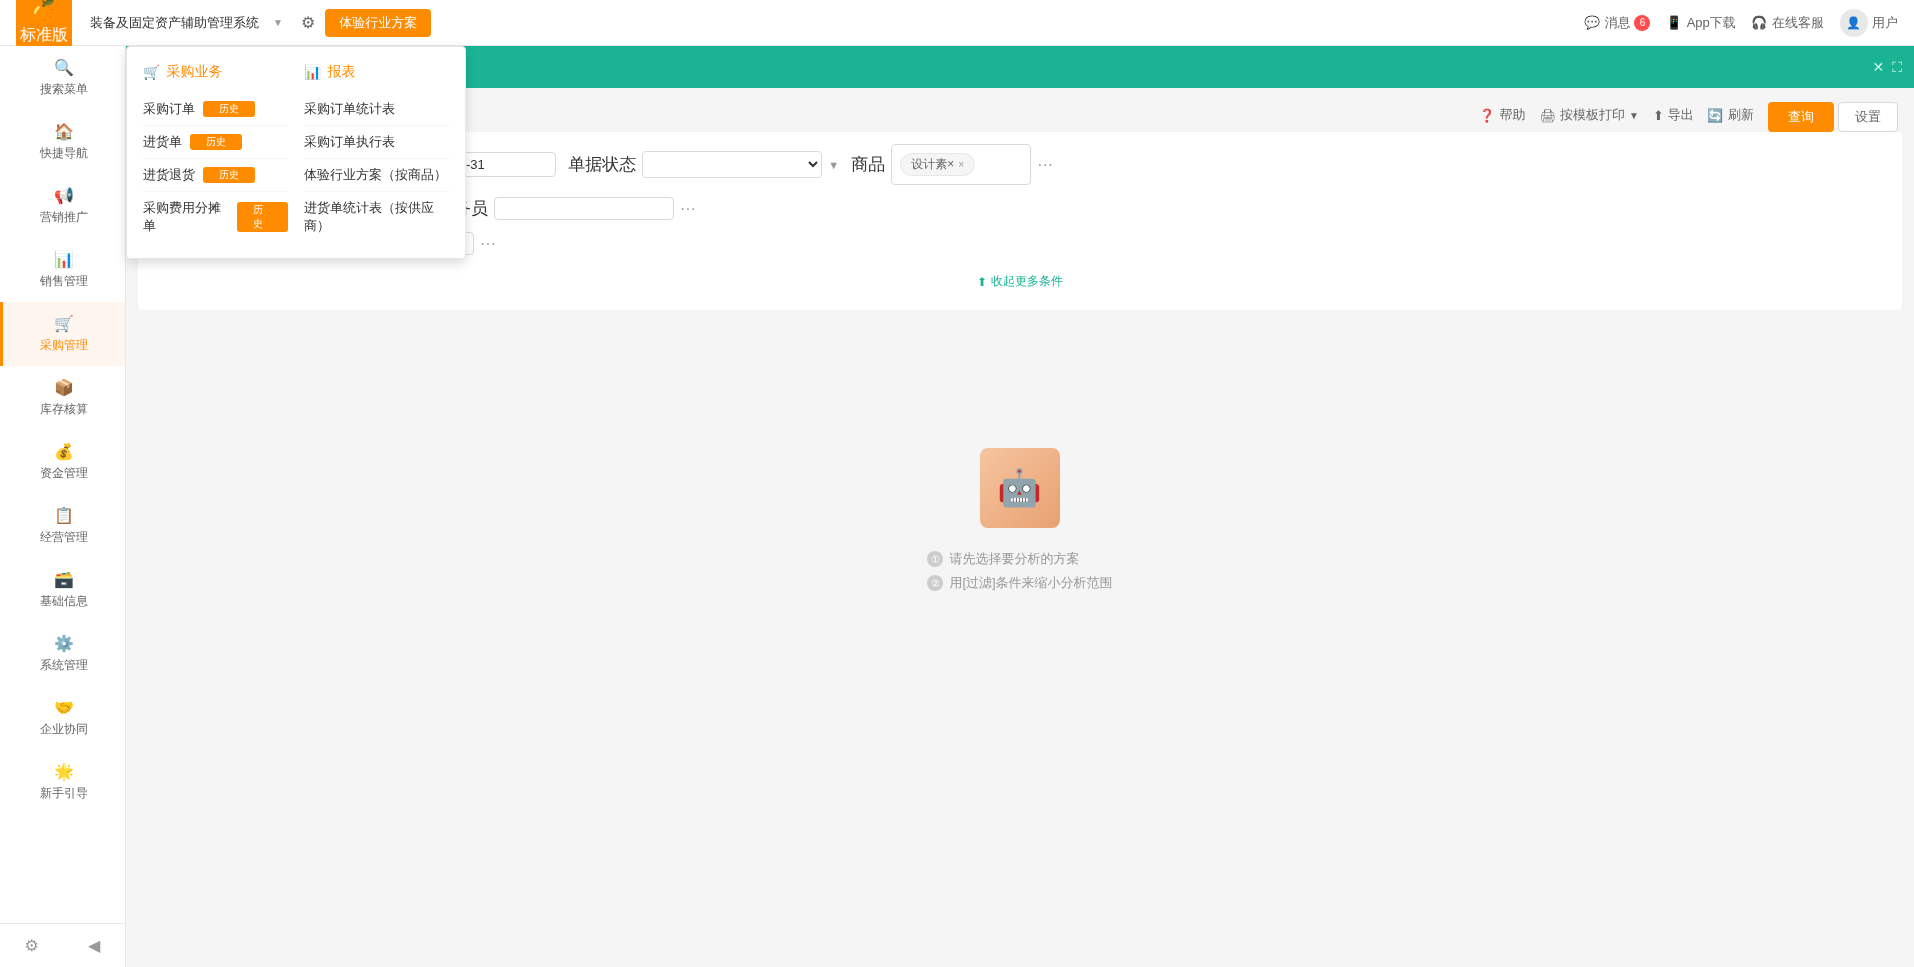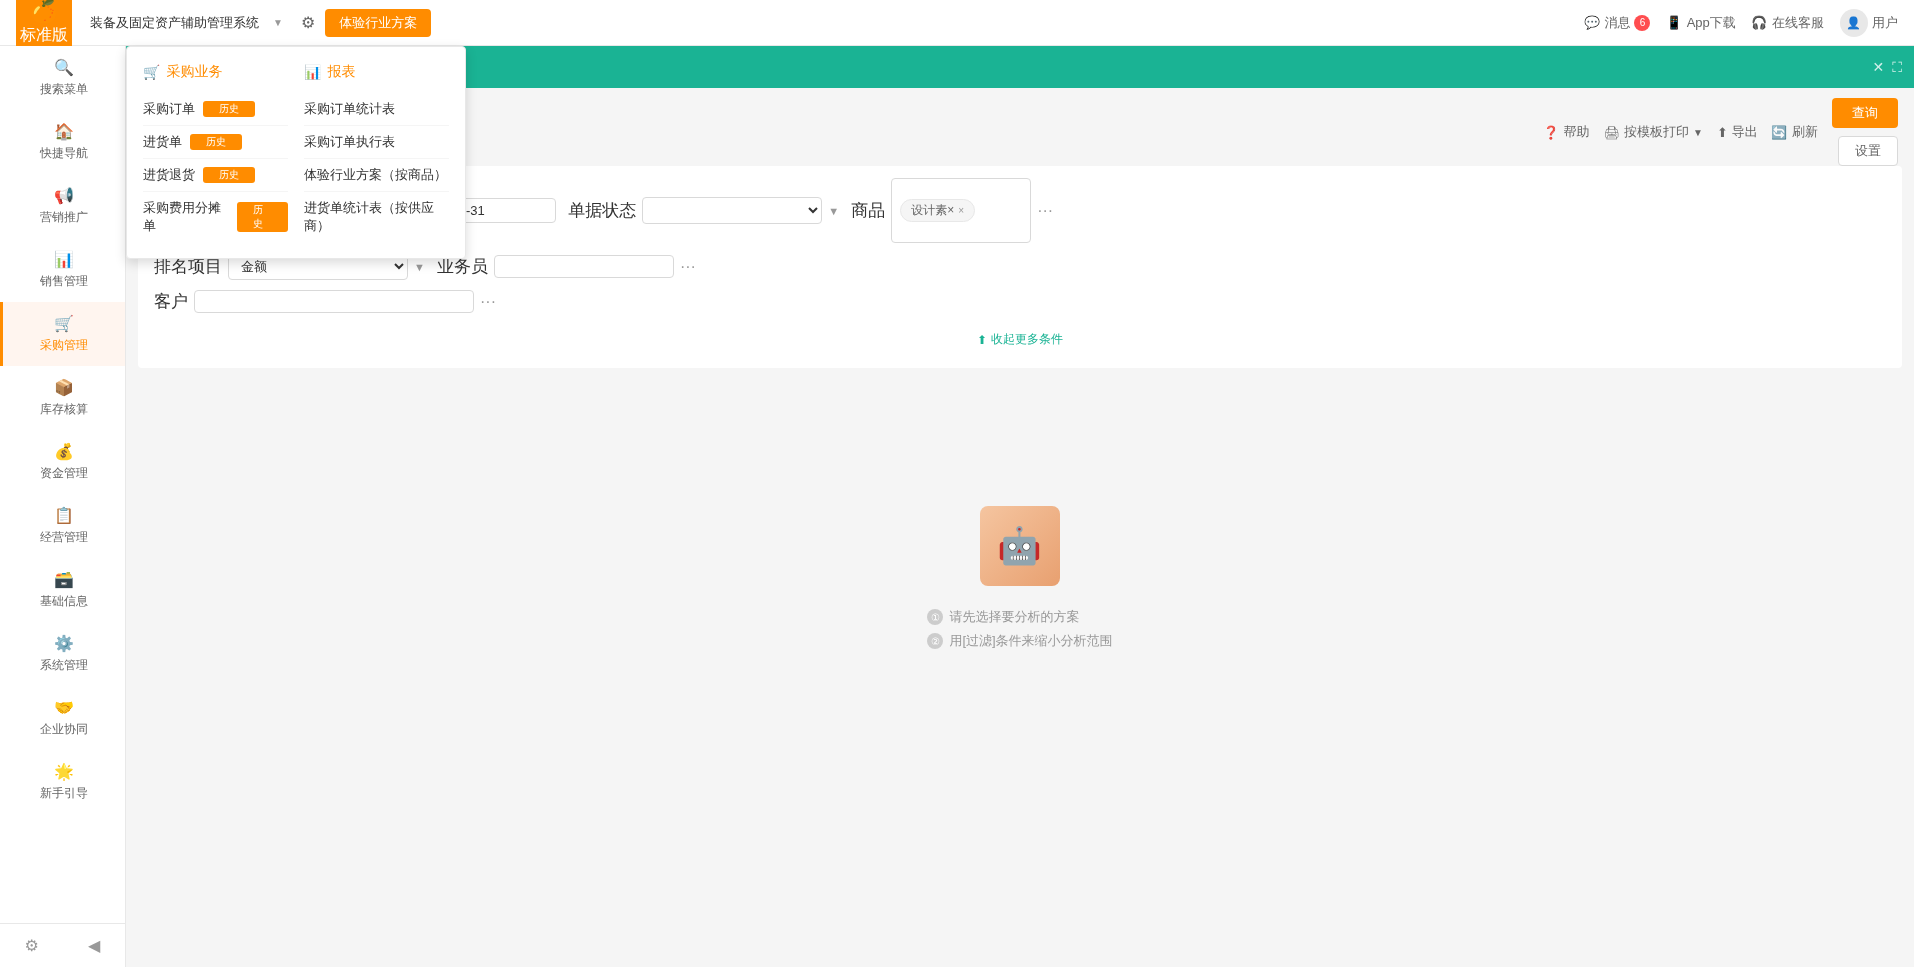--- a/index.html
+++ b/index.html
@@ -200,21 +200,21 @@
             <span style="font-size:10px;">▼</span>
           </div>
           <div class="toolbar-btn">
             <span>⬆</span>
             <span>导出</span>
           </div>
           <div class="toolbar-btn">
             <span>🔄</span>
             <span>刷新</span>
           </div>
-          <div style="display:flex;flex-direction:column;align-items:flex-end;gap:4px;">
+          <div style="display:flex;flex-direction:row;align-items:flex-end;gap:4px;">
             <button class="query-btn">查询</button>
             <button class="set-btn">设置</button>
           </div>
         </div>
 
         <div class="content-inner">
           <div class="filter-section">
 
             <div class="filter-row">
               <div class="filter-item">
@@ -236,21 +236,21 @@
                 <span class="filter-label">单据状态</span>
                 <div style="display:flex;align-items:center;gap:6px;">
                   <select class="filter-select" style="width:180px;">
                     <option></option>
                   </select>
                   <span style="color:#999;font-size:11px;">▼</span>
                 </div>
               </div>
               <div class="filter-item">
                 <span class="filter-label">商品</span>
-                <div style="display:flex;align-items:flex-start;gap:6px;border:1px solid #d9d9d9;border-radius:4px;padding:20px 8px;background:white;min-width:140px;">
+                <div style="display:flex;align-items:flex-start;gap:6px;border:1px solid #d9d9d9;border-radius:4px;padding:8px 8px;background:white;min-width:140px;">
                   <span class="chip">
                     <span>设计素×</span>
                     <span class="chip-close">×</span>
                   </span>
                 </div>
                 <span class="ellipsis-btn">···</span>
               </div>
             </div>
 
             <div class="filter-row">

